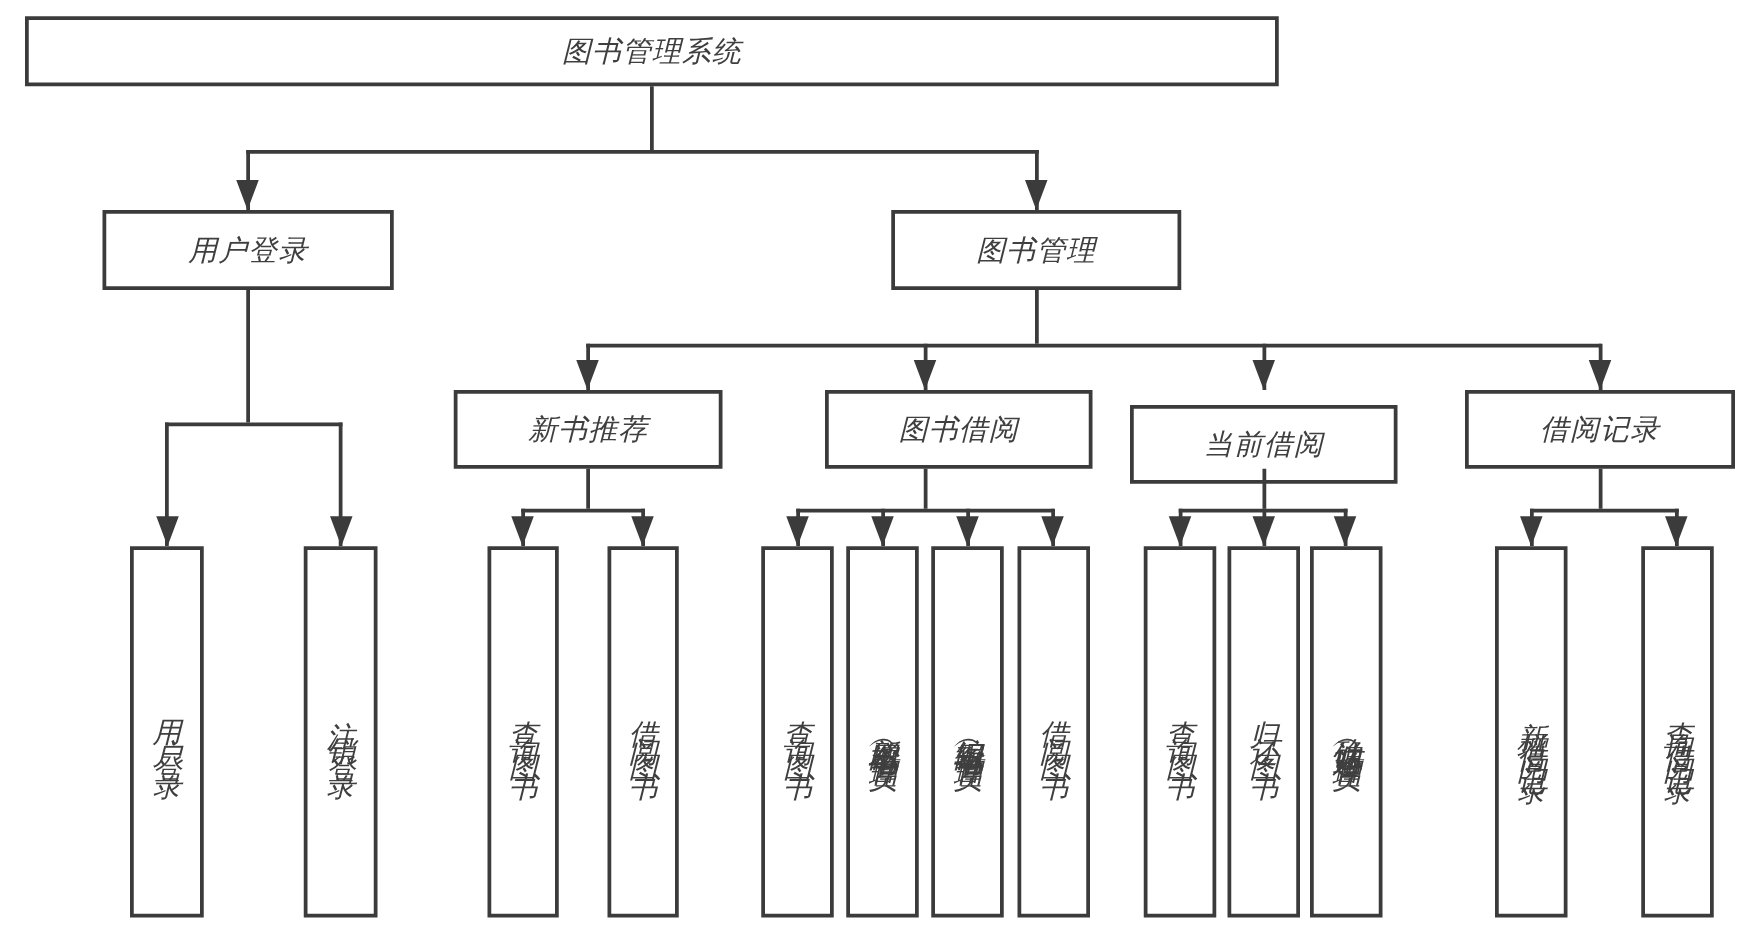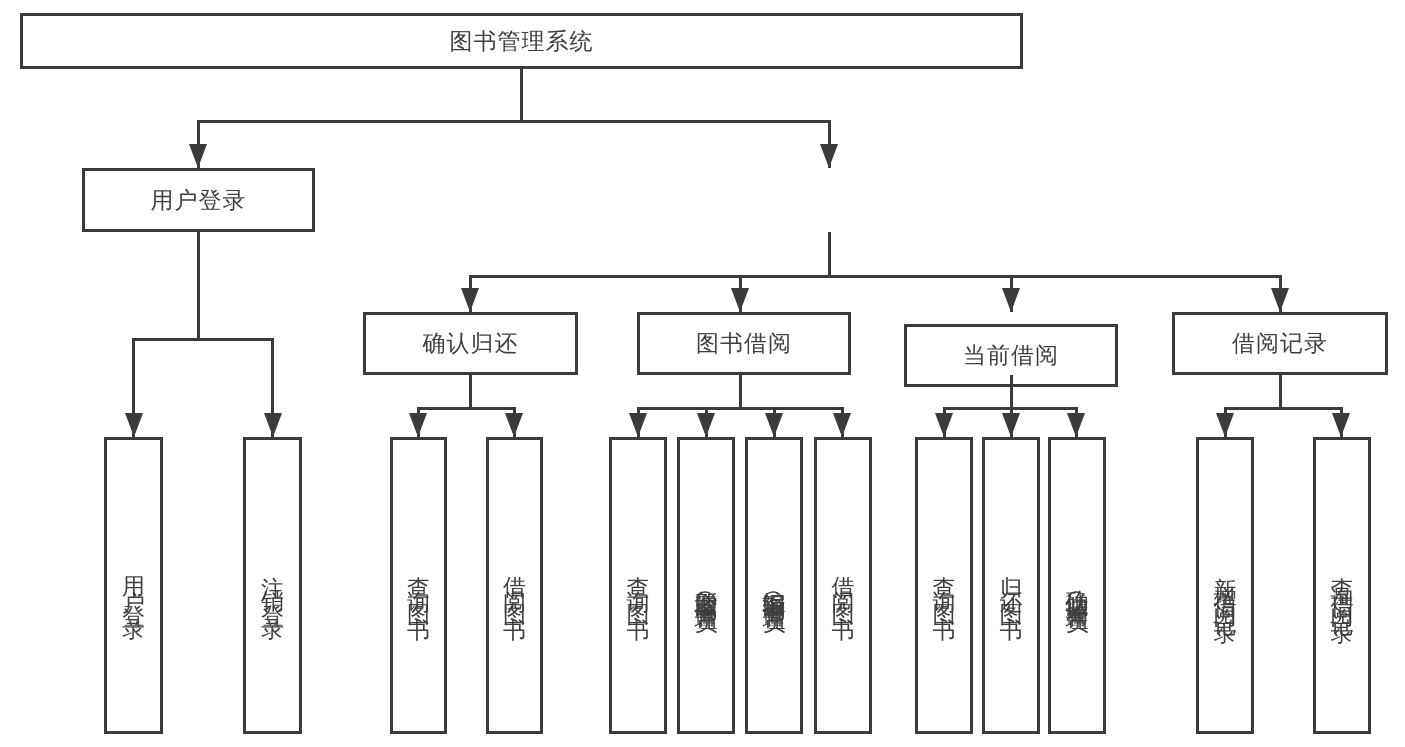--- a/index.html
+++ b/index.html
@@ -9,20 +9,21 @@
     --wm:#a8a8a8;
   }
   *{margin:0;padding:0;box-sizing:border-box;}
   html,body{background:#fff;}
   body{font-family:"Liberation Sans","DejaVu Sans",sans-serif;}
   .canvas{
     position:relative;
     width:1405px;height:747px;
     background:var(--bg);
     overflow:hidden;
+    font-style:italic;
   }
   
   .node{
     position:absolute;
     background:#fff;
     border:3px solid var(--line);
     display:flex;align-items:center;justify-content:center;
     color:var(--text);
     font-size:23px;
     letter-spacing:1px;
@@ -74,43 +75,46 @@
   <div class="vline" style="left:520px;top:69px;height:53px"></div>
   <div class="hline" style="left:197px;top:120px;width:634px"></div>
   <div class="vline" style="left:197px;top:120px;height:48px"></div>
   <div class="vline" style="left:828px;top:120px;height:48px"></div>
   <div class="ahead" style="left:189px;top:144px"></div>
   <div class="ahead" style="left:820px;top:144px"></div>
 
   <div class="node" style="left:82px;top:168px;width:233px;height:64px">
     <span>用户登录</span>
   </div>
+  <div class="node" style="left:713px;top:168px;width:232px;height:64px">
+    <span>图书管理</span>
+  </div>
 
   <div class="vline" style="left:197px;top:232px;height:106px"></div>
   <div class="hline" style="left:132px;top:338px;width:142px"></div>
   <div class="vline" style="left:132px;top:338px;height:99px"></div>
   <div class="vline" style="left:271px;top:338px;height:99px"></div>
   <div class="ahead" style="left:125px;top:413px"></div>
   <div class="ahead" style="left:264px;top:413px"></div>
 
   <div class="vline" style="left:828px;top:232px;height:43px"></div>
   <div class="hline" style="left:469px;top:275px;width:812px"></div>
   <div class="vline" style="left:469px;top:275px;height:37px"></div>
   <div class="vline" style="left:739px;top:275px;height:37px"></div>
   <div class="vline" style="left:1010px;top:275px;height:37px"></div>
   <div class="vline" style="left:1279px;top:275px;height:37px"></div>
   <div class="ahead" style="left:461px;top:288px"></div>
   <div class="ahead" style="left:731px;top:288px"></div>
   <div class="ahead" style="left:1002px;top:288px"></div>
   <div class="ahead" style="left:1271px;top:288px"></div>
 
   <div class="node" style="left:363px;top:312px;width:215px;height:63px">
-    <span>确认归还</span>
-  </div>
-  <div class="node" style="left:637px;top:312px;width:214px;height:63px">
+    <span>新书推荐</span>
+  </div>
+  <div class="node" style="left:660px;top:312px;width:214px;height:63px">
     <span>图书借阅</span>
   </div>
   <div class="node" style="left:904px;top:324px;width:214px;height:63px">
     <span>当前借阅</span>
   </div>
   <div class="node" style="left:1172px;top:312px;width:216px;height:63px">
     <span>借阅记录</span>
   </div>
 
   <div class="vline" style="left:469px;top:375px;height:32px"></div>

